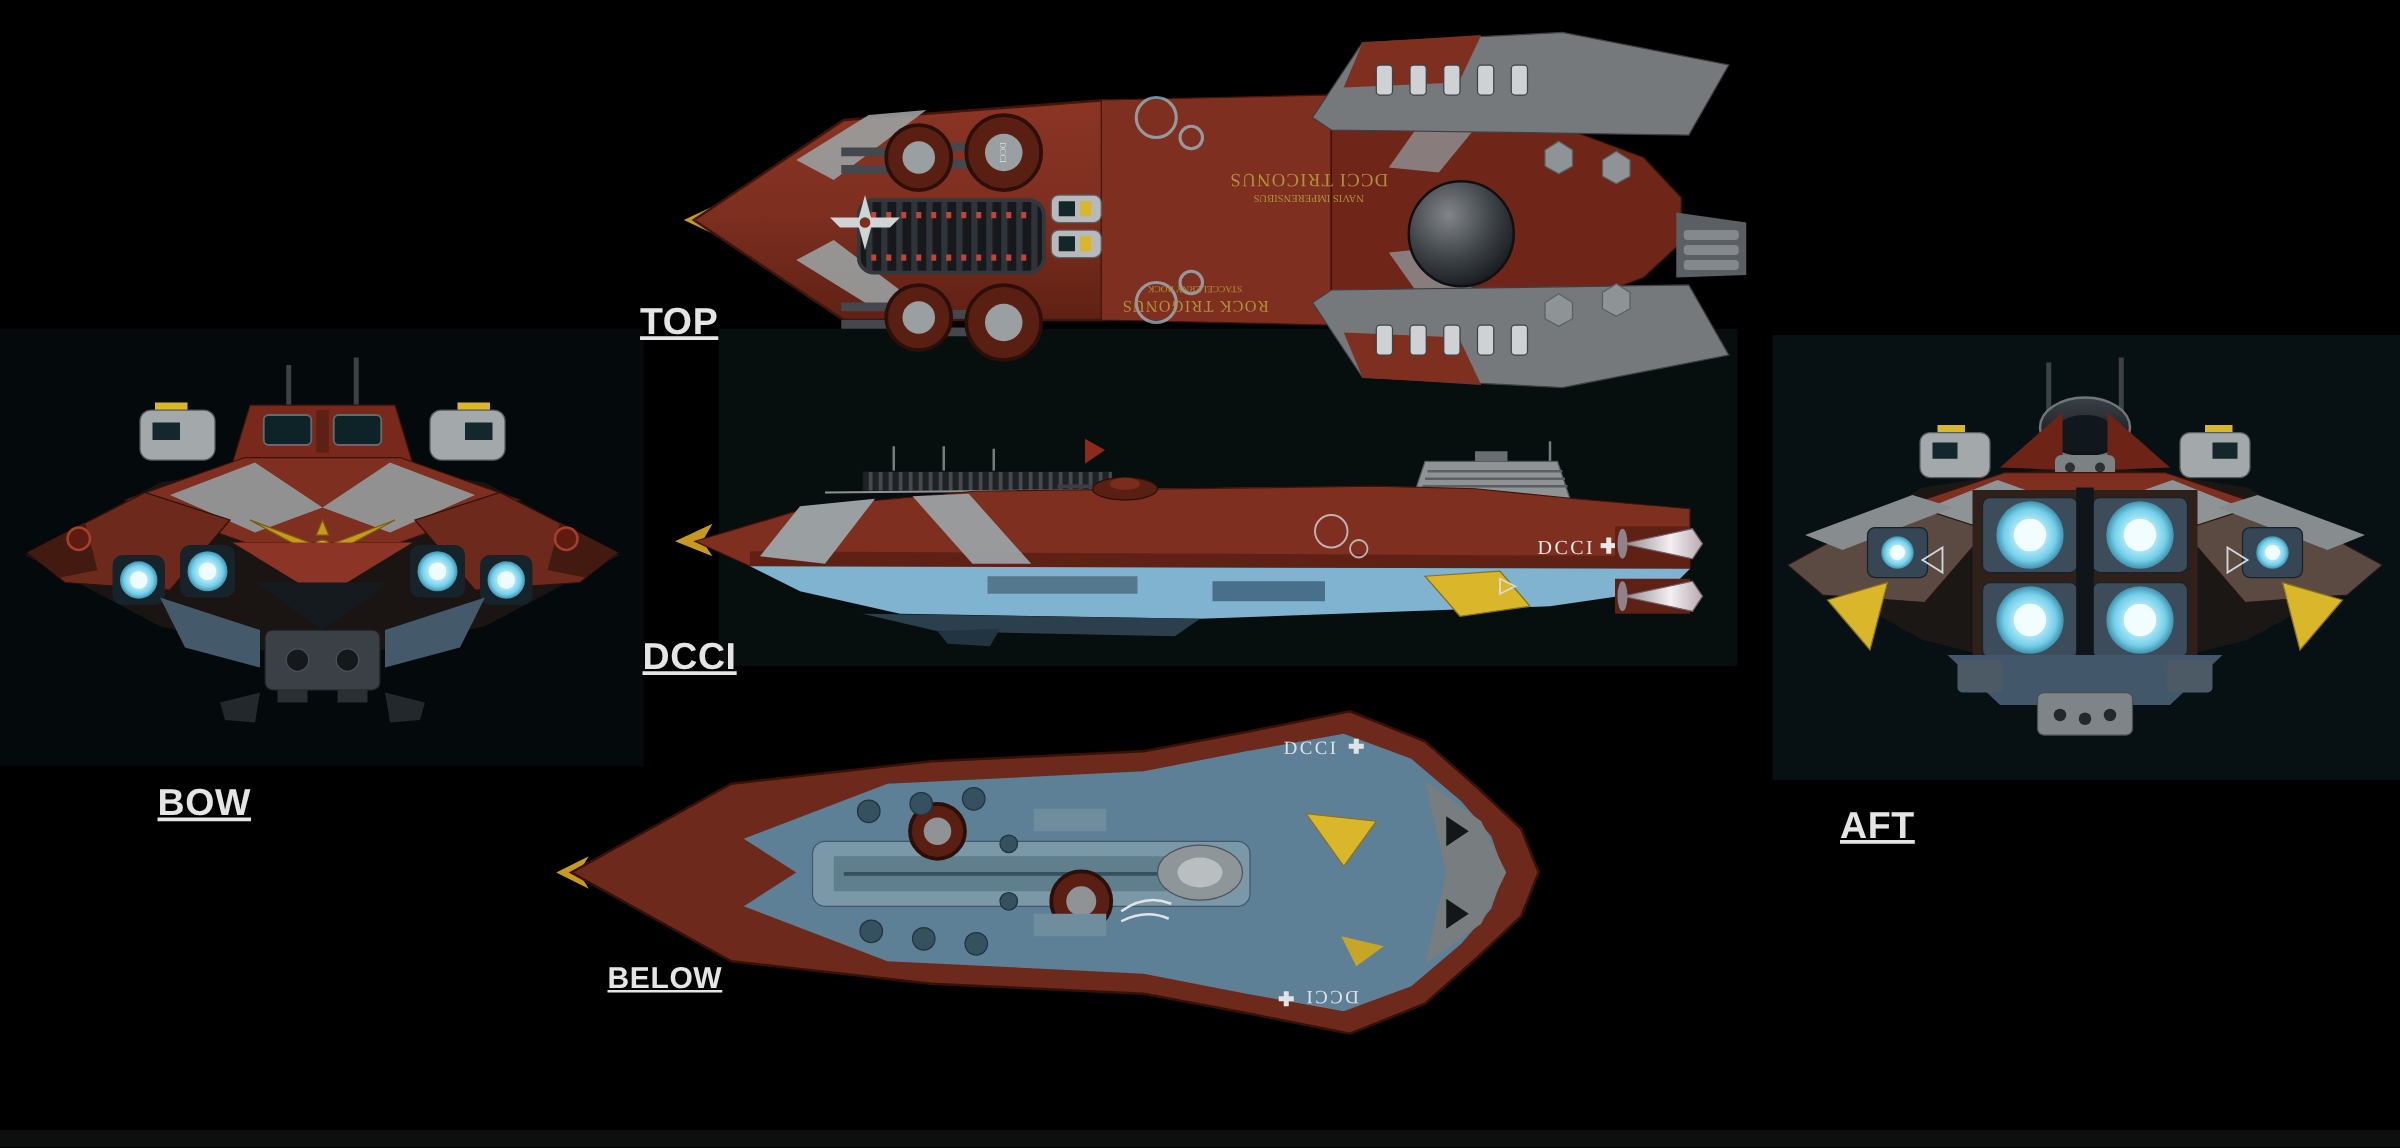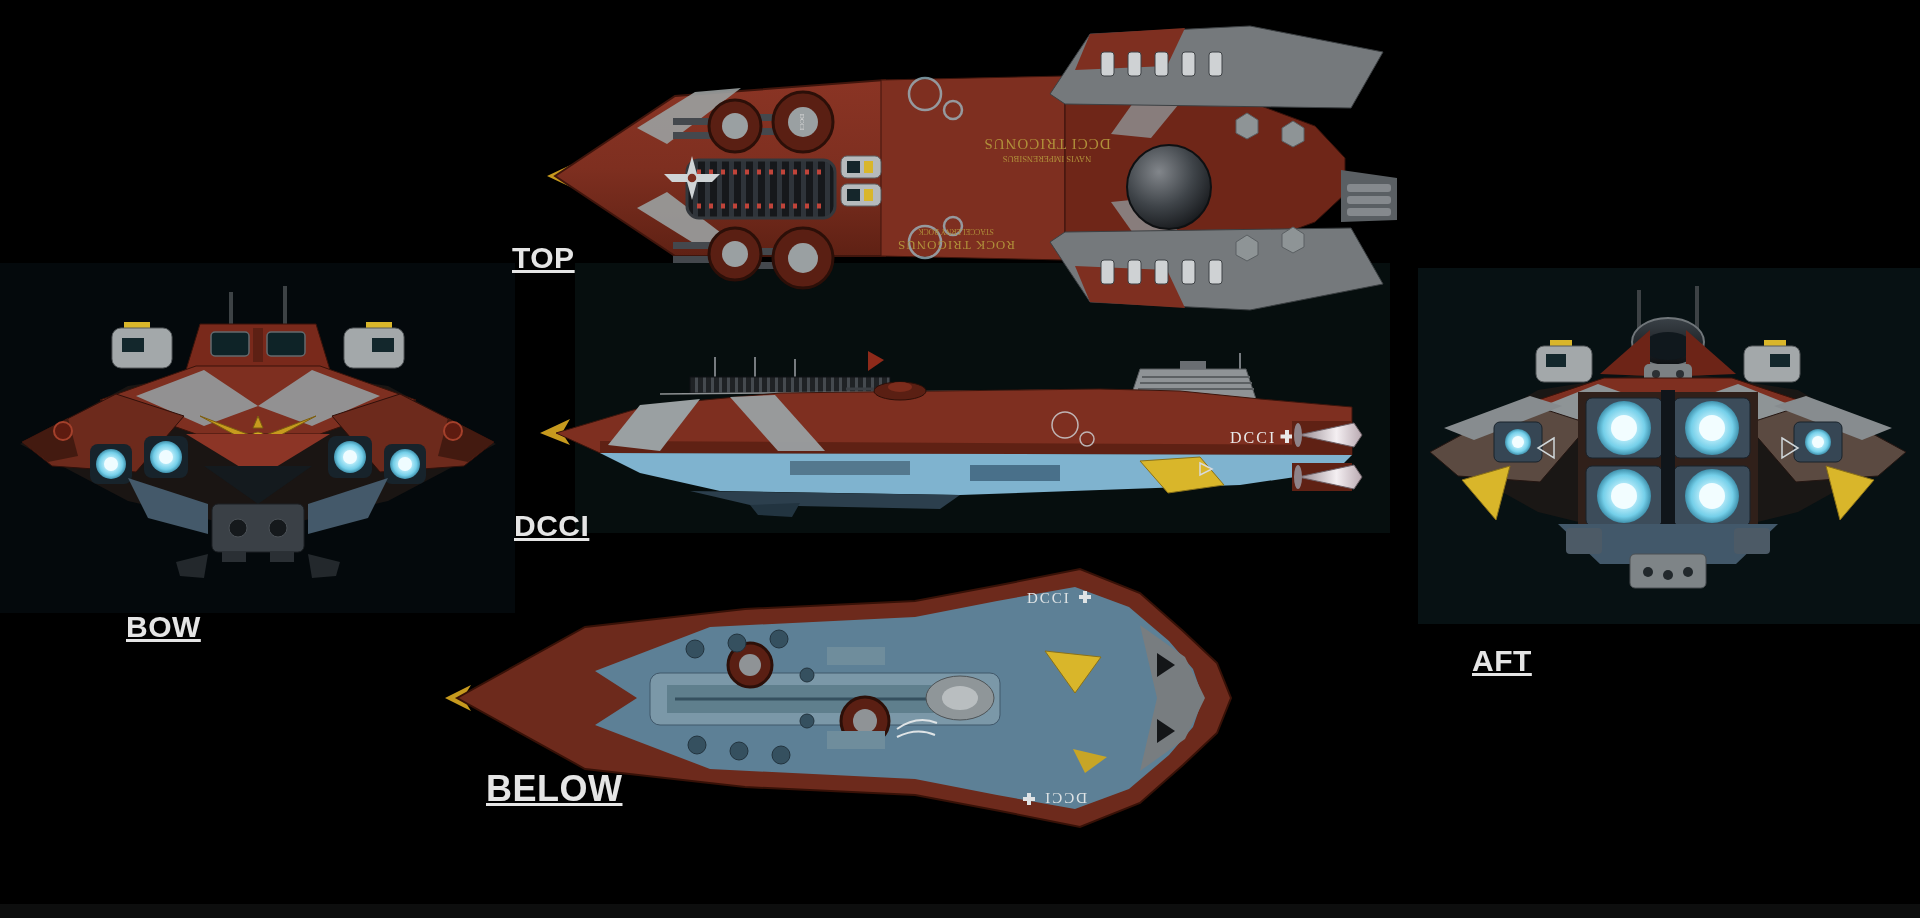--- a/index.html
+++ b/index.html
@@ -3,21 +3,21 @@
 <meta charset="utf-8">
 <style>
   html,body{margin:0;padding:0;background:#000;}
   #stage{position:relative;width:1920px;height:918px;background:#000;overflow:hidden;
          font-family:"Liberation Sans",sans-serif;}
   .backdrop{position:absolute;}
   .view{position:absolute;}
   .view svg{display:block;width:100%;height:100%;}
   .view-label{position:absolute;color:#e5e5e5;font-weight:700;letter-spacing:.5px;
               font-family:"Liberation Sans",sans-serif;line-height:1;text-decoration:underline;}
-  .lbl-30{font-size:30px;} .lbl-32{font-size:36px;}
+  .lbl-30{font-size:30px;} .lbl-32{font-size:24px;}
   .bottom-strip{position:absolute;left:0;bottom:0;width:1920px;height:14px;background:#0d0e0e;}
   text{font-family:"Liberation Serif",serif;}
 </style>
 </head>
 <body>
 
 <div id="stage">
 
   <div class="backdrop" style="left:0;top:263px;width:515px;height:350px;background:#04090c;"></div>
   <div class="backdrop" style="left:575px;top:263px;width:815px;height:270px;background:#060e0e;"></div>
@@ -344,21 +344,21 @@
         <rect x="204" y="238" width="92" height="48" rx="6" fill="#3a4046" stroke="#1c2024"></rect>
         <circle cx="230" cy="262" r="9" fill="#15191c" stroke="#4b5157"></circle>
         <circle cx="270" cy="262" r="9" fill="#15191c" stroke="#4b5157"></circle>
         <rect x="214" y="286" width="24" height="10" fill="#2a2f34"></rect>
         <rect x="262" y="286" width="24" height="10" fill="#2a2f34"></rect>
         <polygon points="168,296 200,288 196,312 172,310" fill="#23282c"></polygon>
         <polygon points="332,296 300,288 304,312 328,310" fill="#23282c"></polygon>
       </g>
     </svg>
   </div>
-  <div class="view-label lbl-30" style="left:126px;top:612px;">BOW</div>
+  <div class="view-label lbl-30" style="left:126px;top:628px;">BOW</div>
 
   <div class="view" style="left:1418px;top:272px;width:500px;height:330px;">
     <svg viewBox="0 0 500 330">
       <defs>
         <radialGradient id="av-glow" cx="50%" cy="50%" r="55%">
           <stop offset="0%" stop-color="#f4feff"></stop>
             <stop offset="35%" stop-color="#bdeefb"></stop>
           <stop offset="70%" stop-color="#74cfe9"></stop>
             <stop offset="100%" stop-color="#2a7793"></stop>
         </radialGradient>

